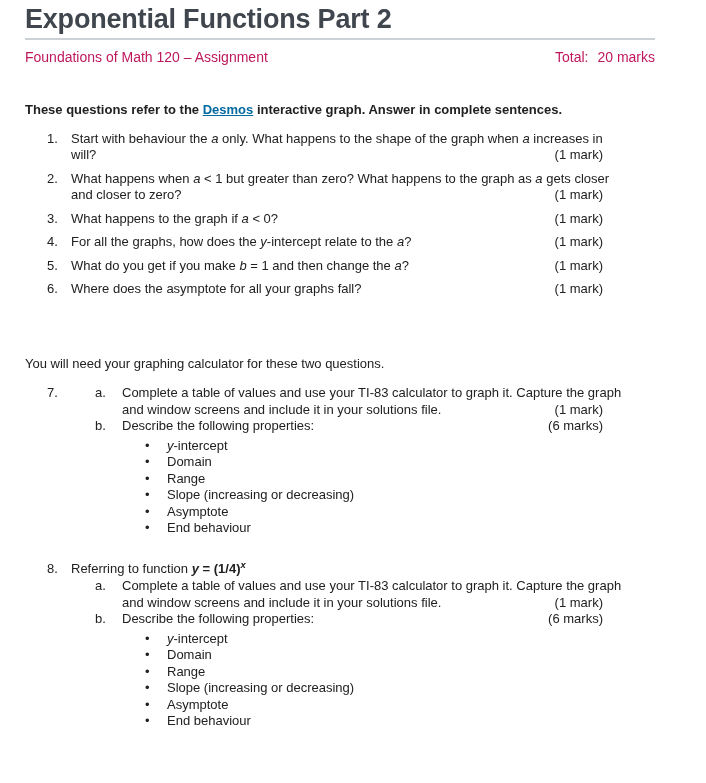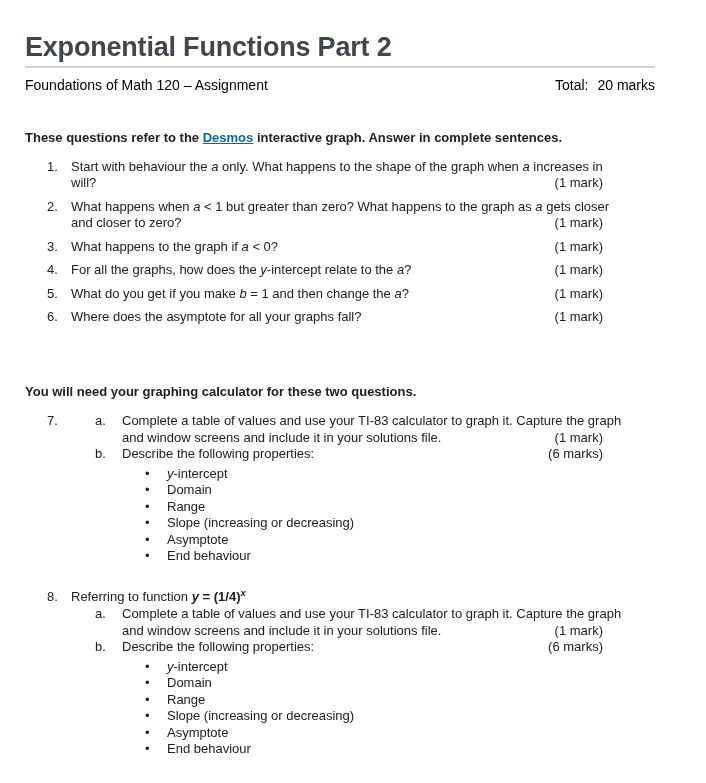--- a/index.html
+++ b/index.html
@@ -3,47 +3,47 @@
 <meta charset="utf-8">
 <style>
   html, body { margin: 0; padding: 0; }
   body {
     width: 706px; height: 783px;
     background: #ffffff;
     font-family: "Liberation Sans", "DejaVu Sans", sans-serif;
     font-size: 13px; line-height: 16.5px; color: #212121;
     overflow: hidden;
   }
-  .page { padding: 4px 51px 0 25px; margin-top: 28px; }
+  .page { padding: 4px 51px 0 25px; }
 
   .doc-title {
     font-size: 27px; line-height: 30px; font-weight: bold;
     margin: 0; color: #40464e; letter-spacing: -0.2px;
   }
   .rule { height: 2px; background: #ccd1d5; margin-top: 4px; }
   .subhead {
     display: flex; justify-content: space-between;
-    color: #000000; font-size: 14px; line-height: 17px; margin-top: 9px;
+    color: #be185d; font-size: 14px; line-height: 17px; margin-top: 9px;
   }
   .total-value { margin-left: 9px; }
 
   .intro { font-weight: bold; margin: 36px 0 0 0; }
   .lnk { color: #0369a1; text-decoration: underline; cursor: pointer; font-weight: inherit; }
 
   .questions { margin-top: 12px; }
   .q { display: flex; margin-bottom: 7px; padding-left: 22px; }
   .qnum { flex: 0 0 24px; }
   .qbody { position: relative; width: 532px; white-space: nowrap; }
   .marks { position: absolute; right: 0; bottom: 0; white-space: nowrap; }
 
   .it { font-style: italic; }
   .bd { font-weight: bold; }
   .sup { font-size: 9.5px; position: relative; top: -4.5px; }
 
-  .section-head { font-weight: bold; margin: 58px 0 13px 0; }
+  .section-head { font-weight: normal; margin: 58px 0 13px 0; }
 
   .prob { margin-bottom: 0; }
   .prob-gap { margin-top: 24px; }
   .ptitle { white-space: nowrap; }
   .sub { display: flex; margin-left: 24px; }
   .subnum { flex: 0 0 27px; }
   .subbody { position: relative; width: 481px; white-space: nowrap; }
 
   .props { list-style: none; margin: 3px 0 0 74px; padding: 0; }
   .props li { position: relative; padding-left: 22px; }

